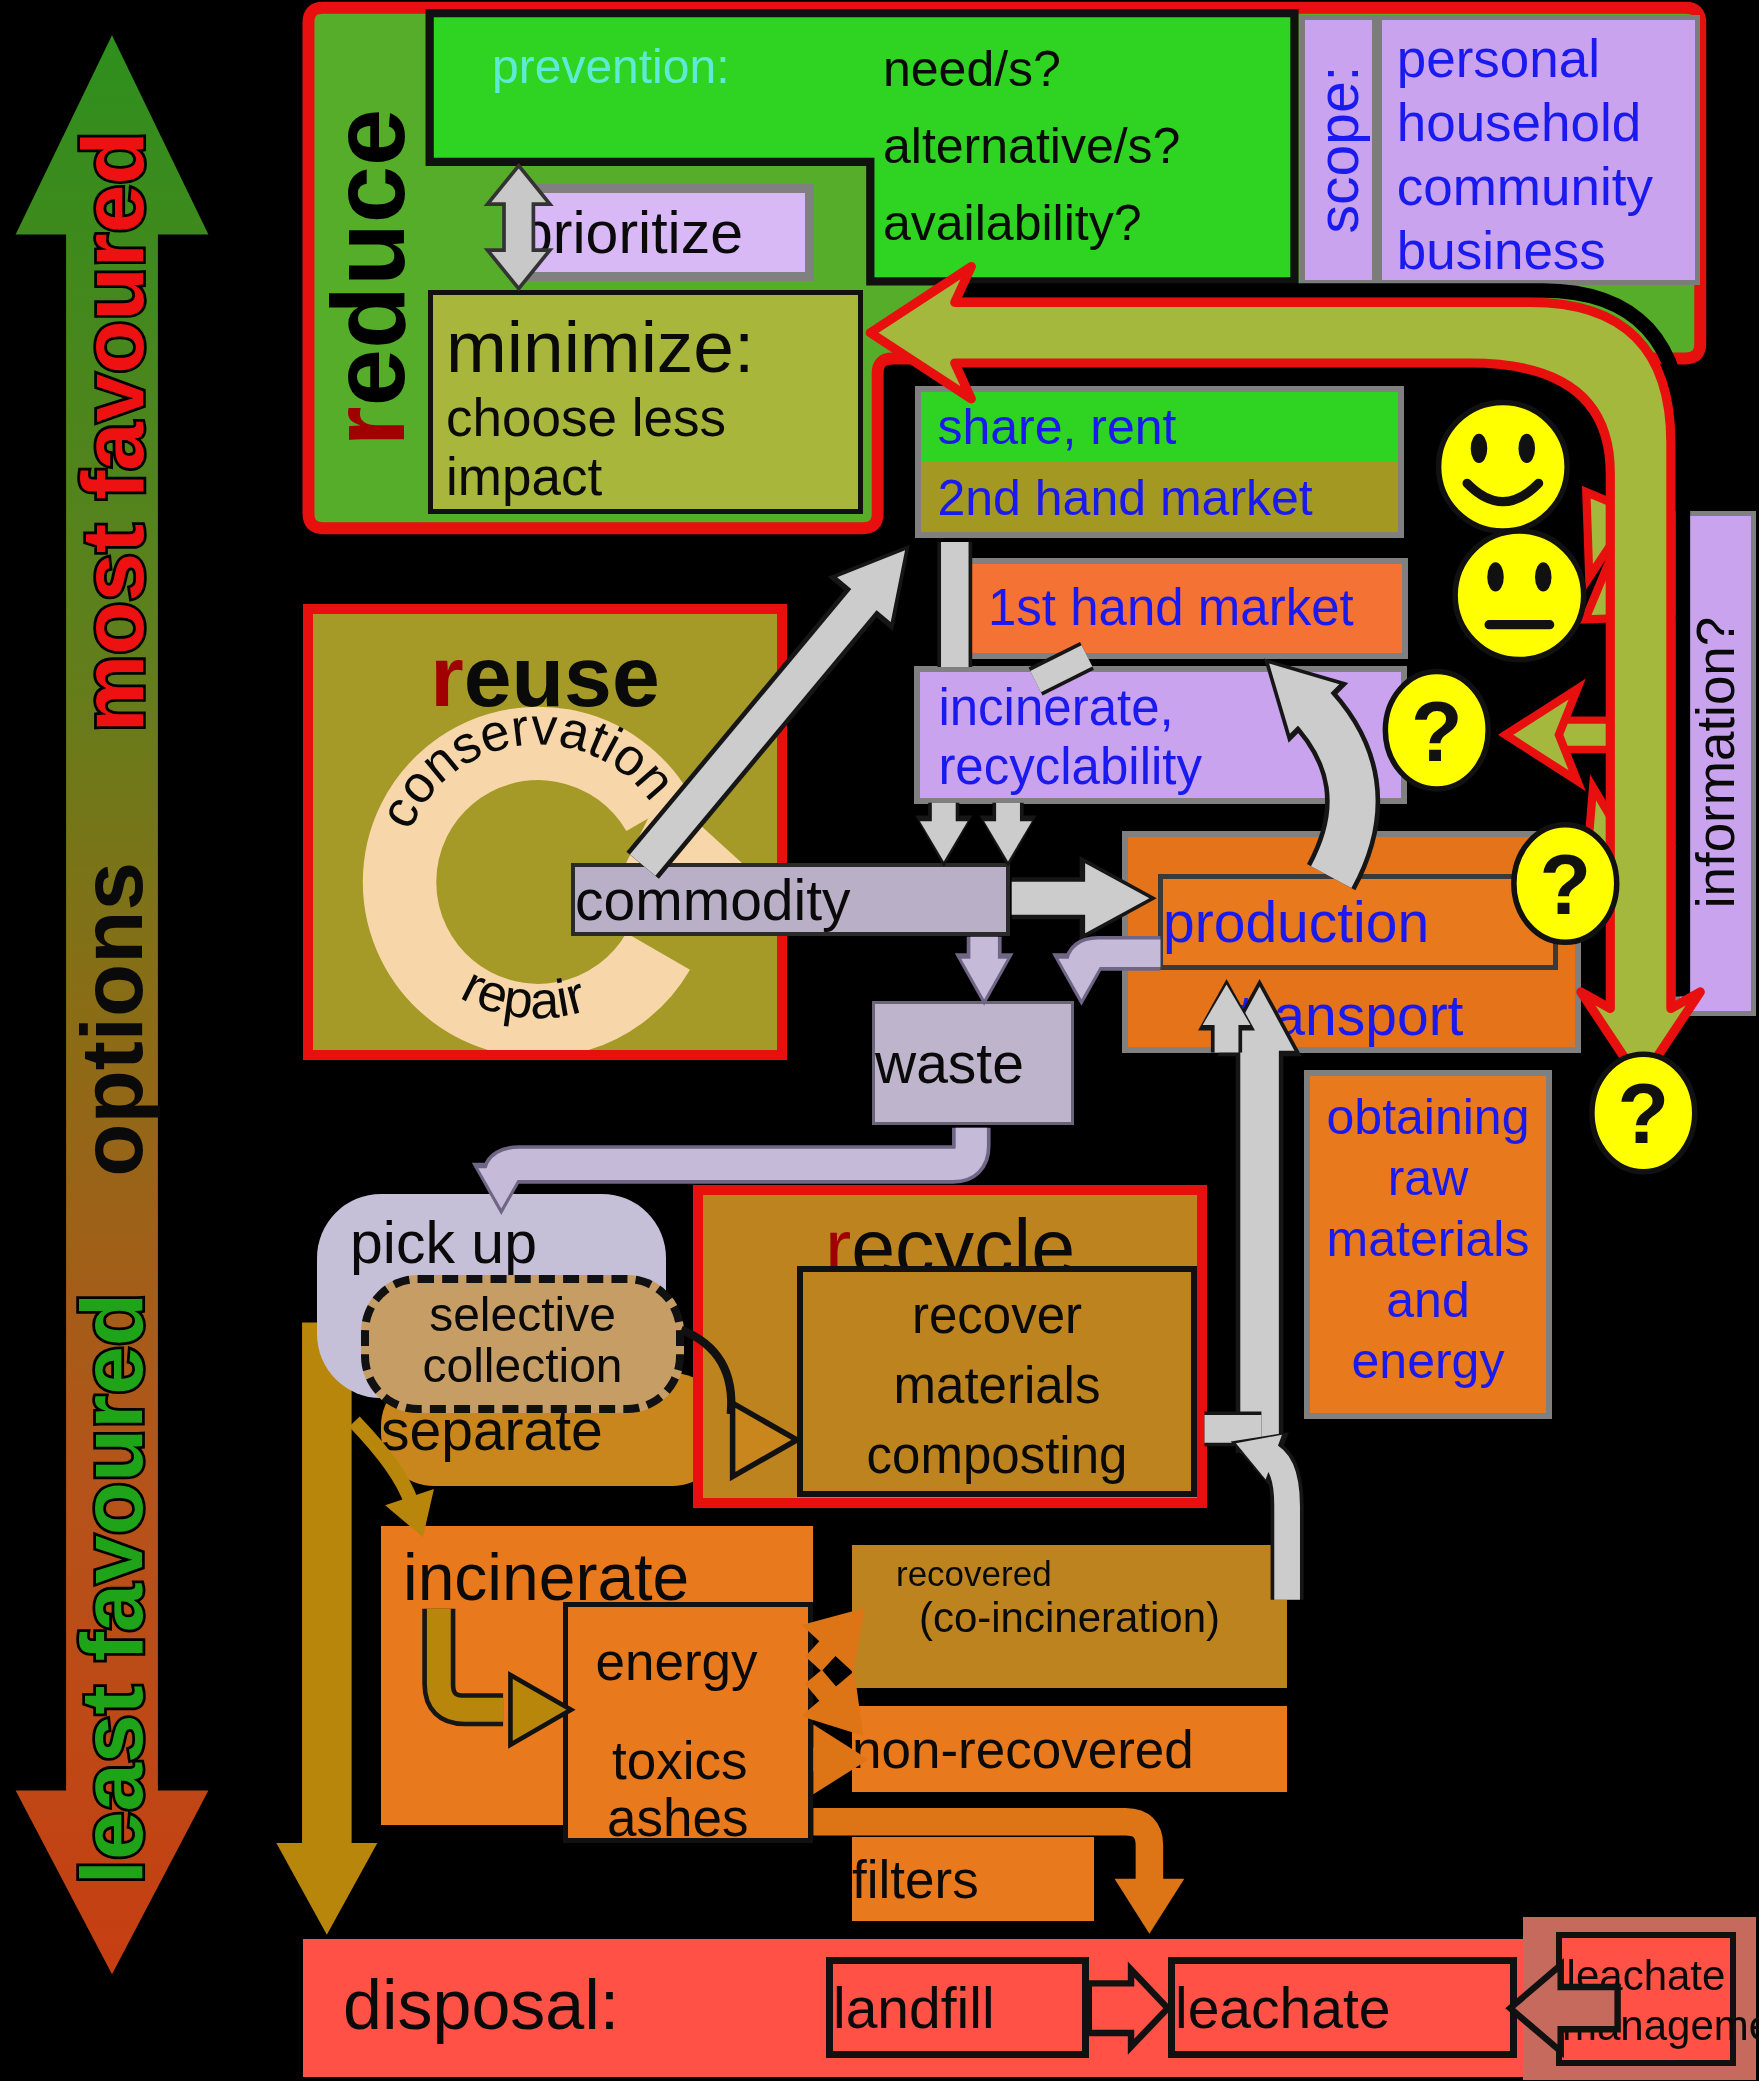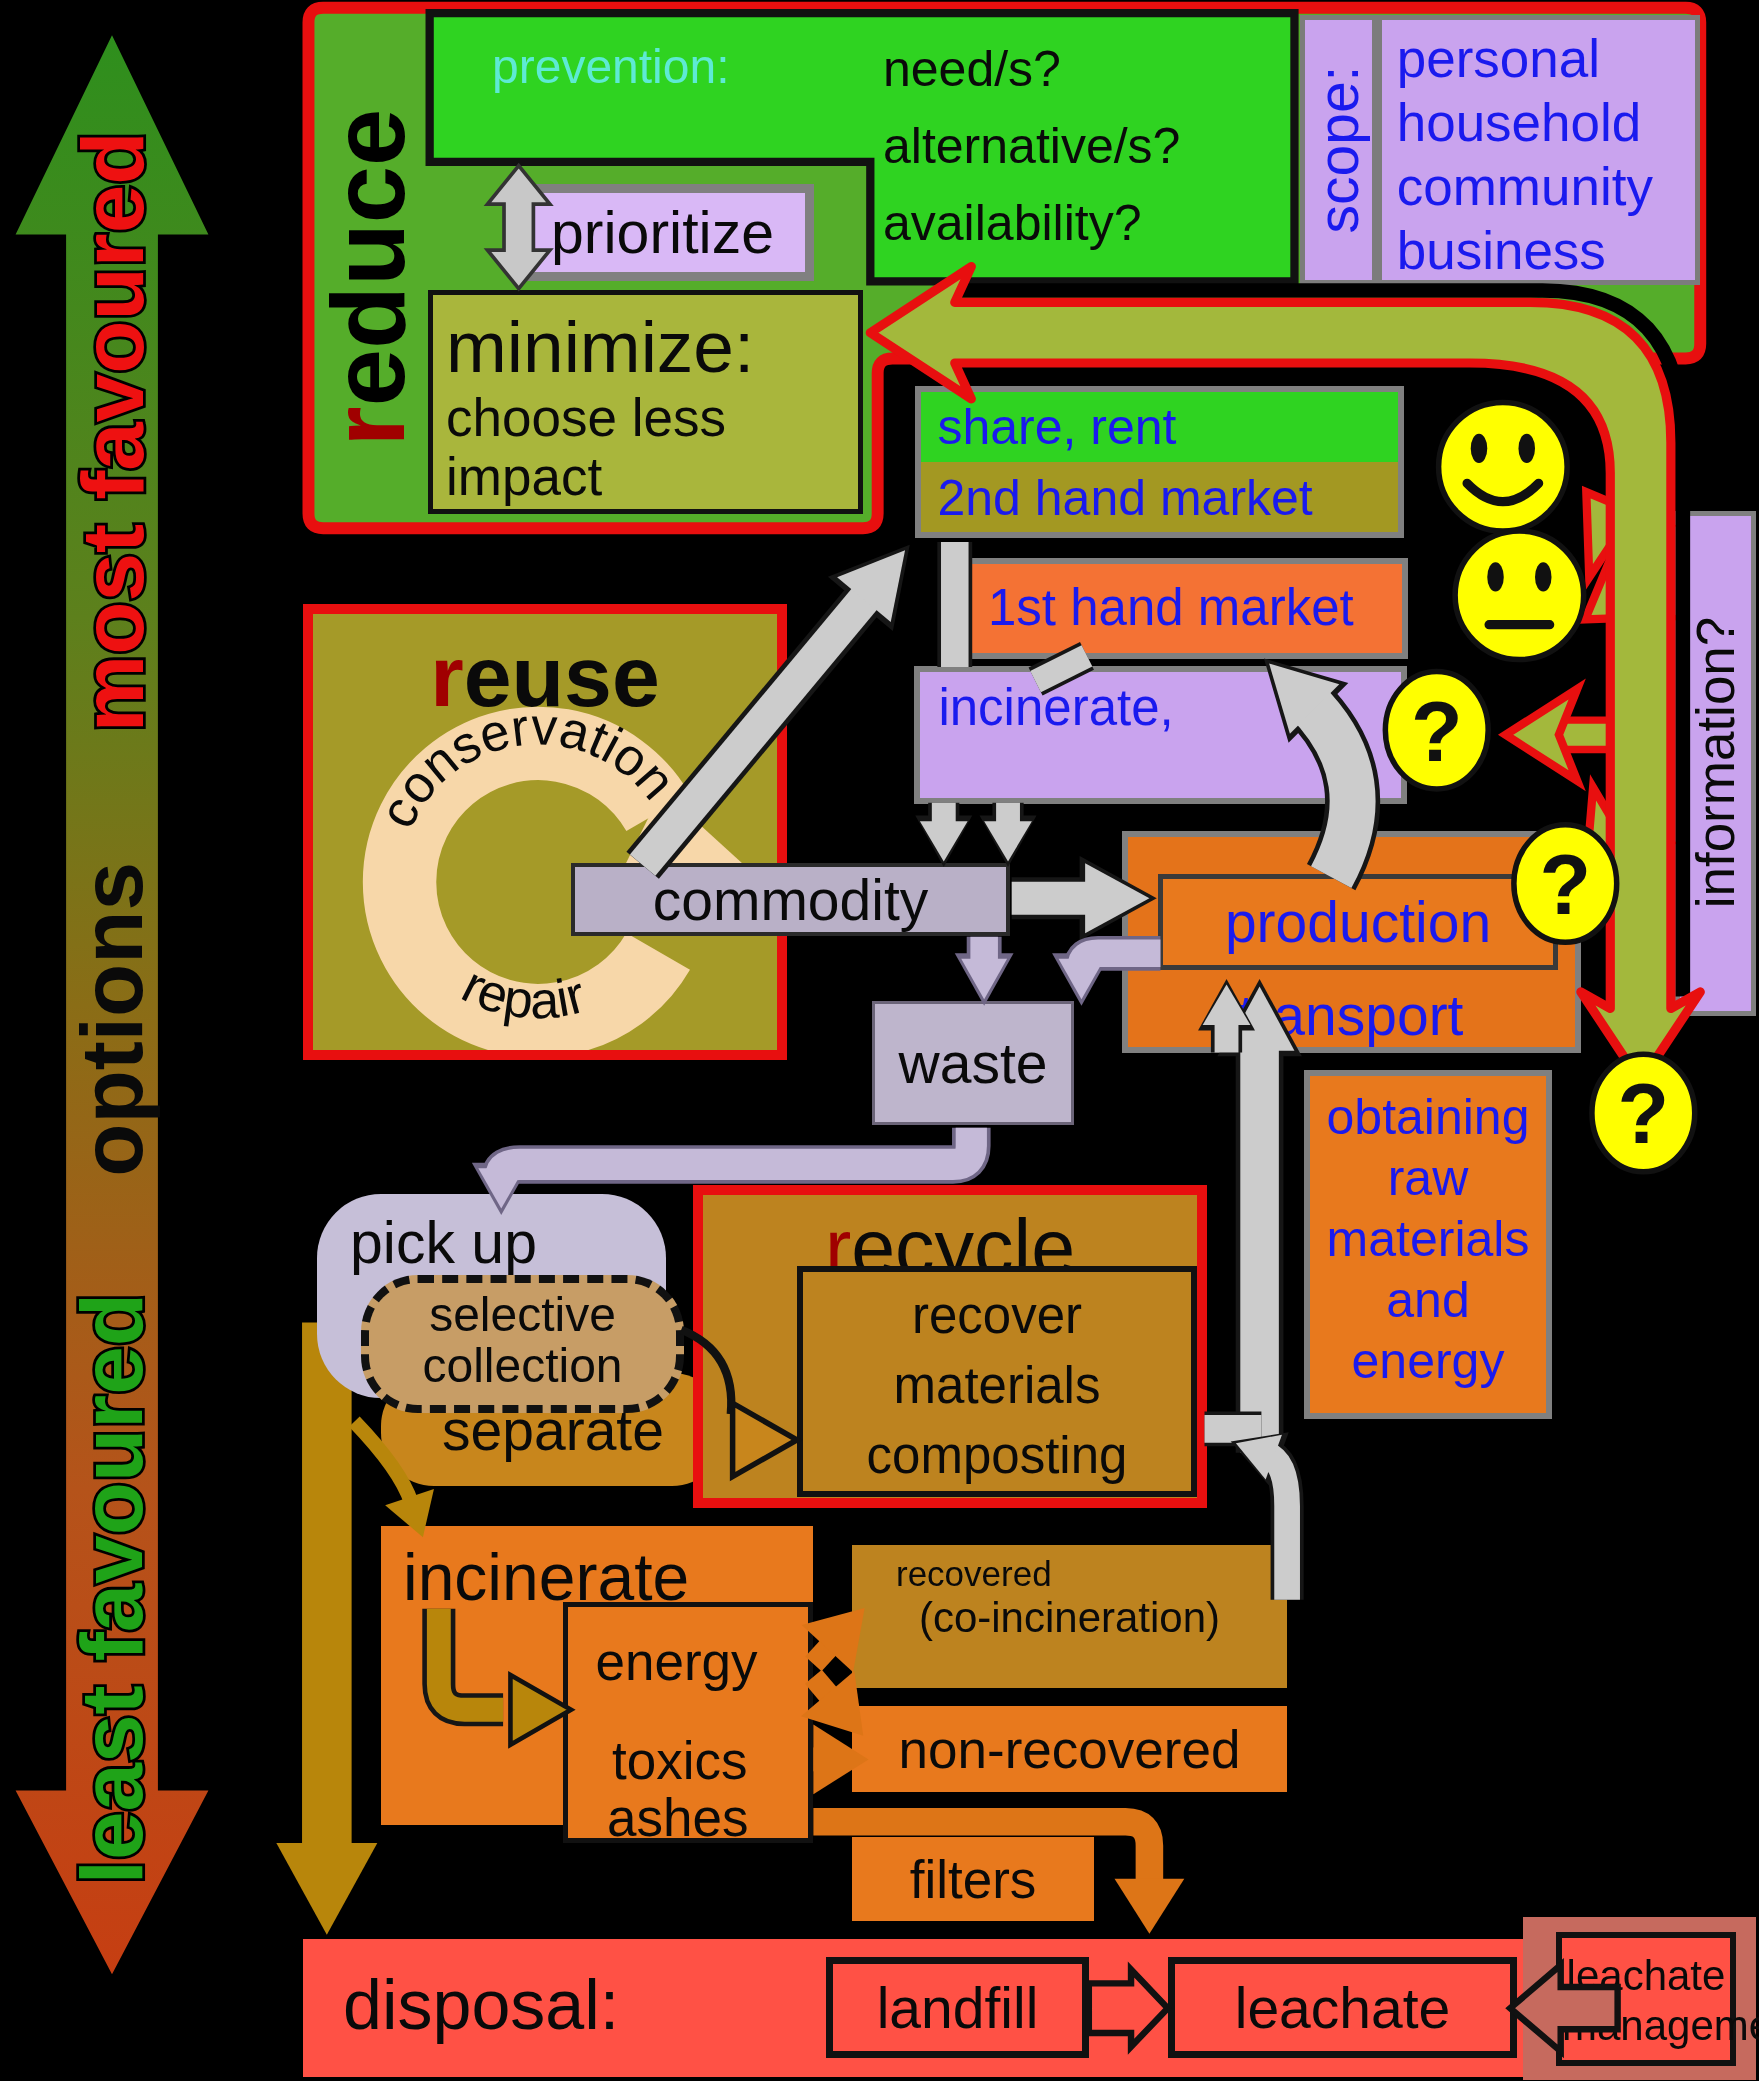--- a/index.html
+++ b/index.html
@@ -5,21 +5,21 @@
   html,body{margin:0;padding:0;background:#000;}
   #canvas{position:relative;width:1759px;height:2082px;background:#000;overflow:hidden;
           font-family:"Liberation Sans",sans-serif;}
   #under,#shapes,#over{position:absolute;left:0;top:0;width:1759px;height:2082px;}
   #under{z-index:0}
   #shapes{z-index:1}
   #over{z-index:5}
   .abs{position:absolute;box-sizing:border-box;}
   .blue{color:#1a1aee;}
   .dkred{color:#a00000;}
-  .ctr{display:flex;align-items:center;justify-content:center;}
+  .ctr{display:flex;align-items:center;}
   .rot{transform:rotate(-90deg);transform-origin:50% 50%;text-align:center;}
   svg text{font-family:"Liberation Sans",sans-serif;}
   .boxlbl{line-height:1.12;}
   .z2{z-index:2}.z3{z-index:3}
 </style>
 </head>
 <body>
 
 <div id="canvas">
 
@@ -89,20 +89,21 @@
     <span>2nd hand market</span></div>
 </div>
 
 <div class="abs z2" style="left:962px;top:558px;width:446px;height:101px;background:#f47234;border:6.4px solid #808080;">
   <div class="blue" style="font-size:51px;line-height:88px;padding-left:20px;">1st hand market</div>
 </div>
 
 <div class="abs z2" style="left:914px;top:666px;width:493px;height:138px;background:#c9a3ee;border:6.4px solid #808080;padding:5.5px 0 0 18.4px;">
   <div class="blue boxlbl" style="font-size:51px;line-height:59px;">
     <div>incinerate,</div>
+    <div>recyclability</div>
   </div>
 </div>
 
 <div class="abs z2" style="left:1675px;top:511px;width:81px;height:505px;background:#c9a3ee;border:5.5px solid #808080;"></div>
 <div class="abs rot z2" style="left:1440px;top:726px;width:551px;height:73px;font-size:53px;color:#0a0a0a;line-height:73px;">information?</div>
 
 <div class="abs z2" style="left:303px;top:604px;width:484px;height:456px;background:#a59a28;border:10px solid #e80f0f;">
   <div class="abs" style="left:0;top:13px;width:464px;text-align:center;font-size:86px;font-weight:bold;color:#0a0a0a;">
     <span class="dkred">r</span><span>euse</span>
   </div>

